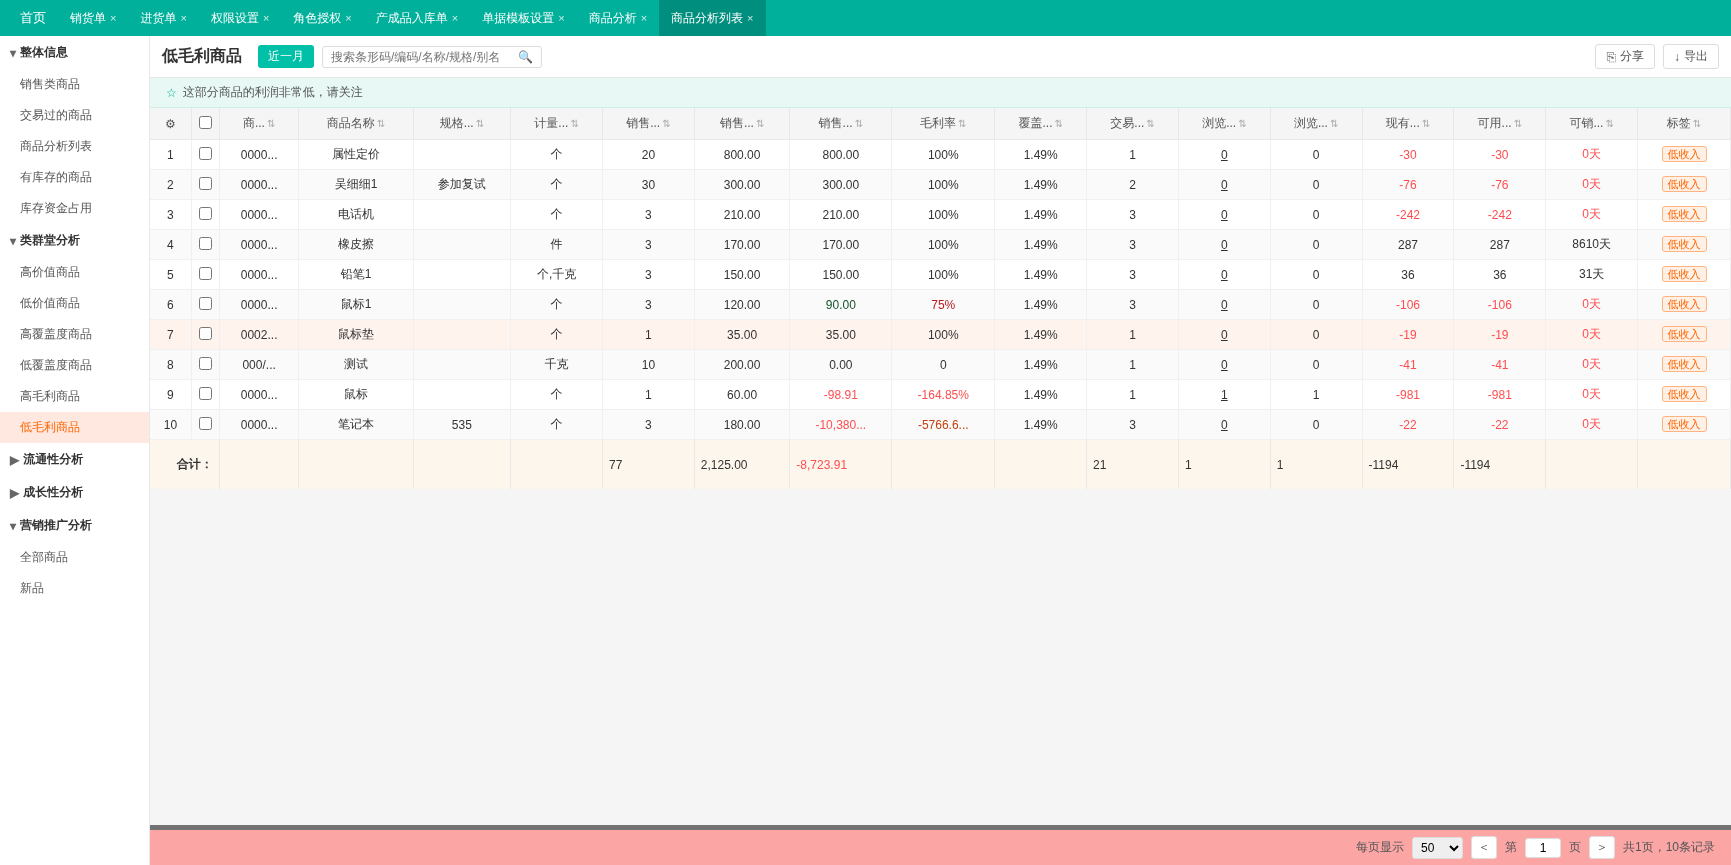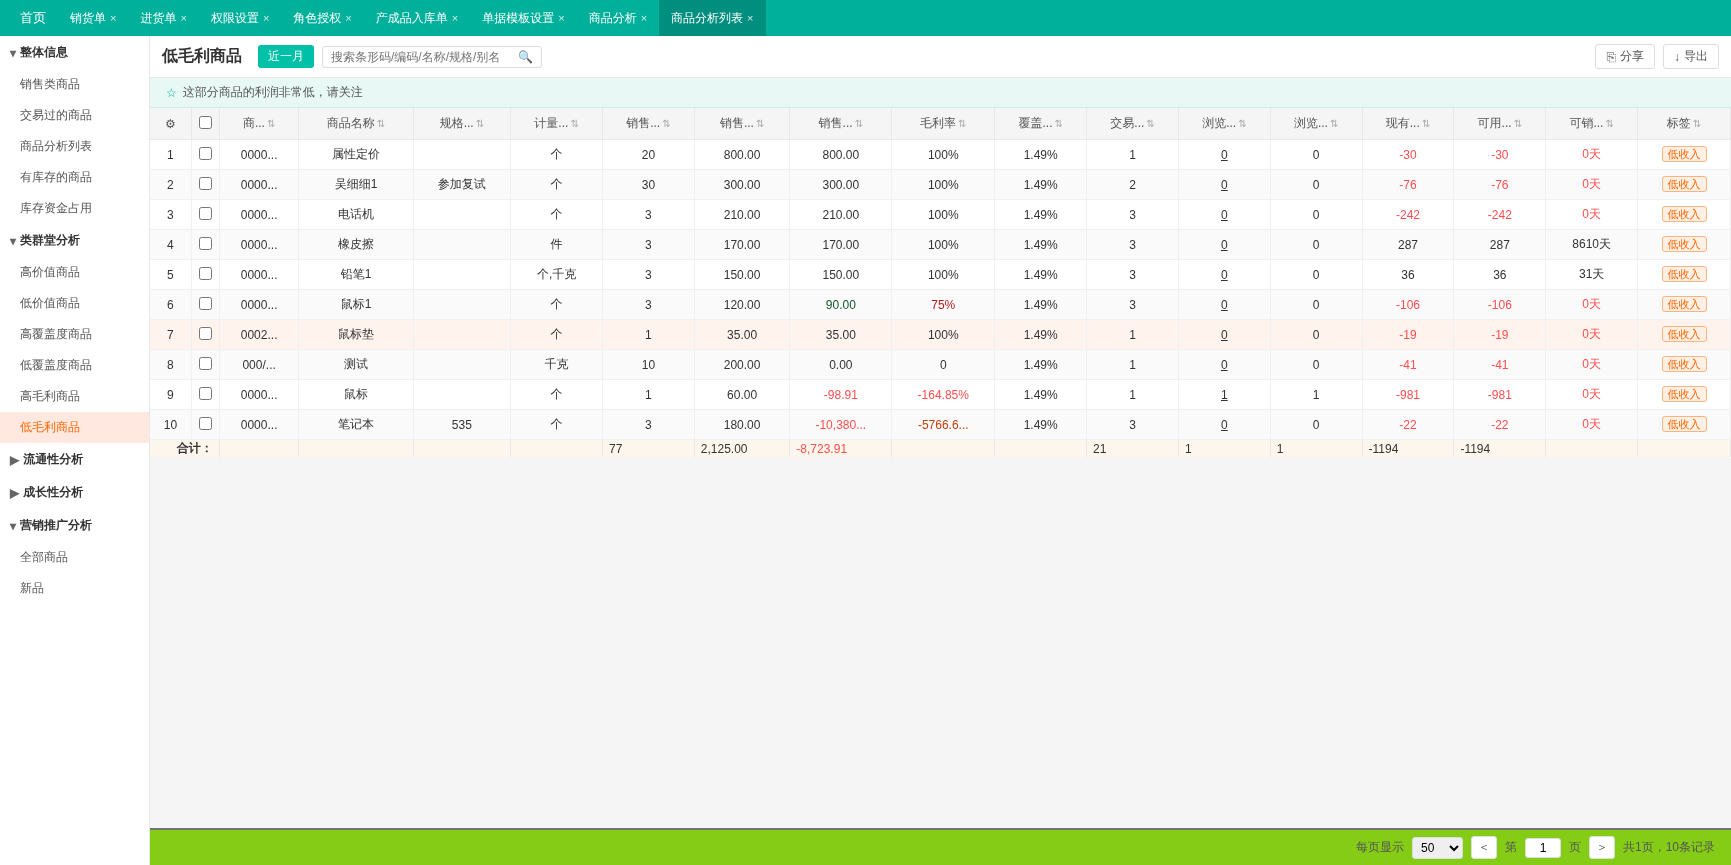--- a/index.html
+++ b/index.html
@@ -185,33 +185,33 @@
       padding: 1px 5px;
       font-size: 11px;
     }
     .underline-num {
       text-decoration: underline;
       color: #333;
       cursor: pointer;
     }
     .checkbox-cell { width: 28px; }
     .total-row td {
-      padding: 0 6px;
+      padding: 16px 6px;
       font-size: 12px;
       color: #333;
       border-right: 1px solid #e8e8e8;
       background: #fdf6ec;
       margin-left: 16px;
     }
     .total-label { font-weight: bold; text-align: right; }
 
     
     .bottom-bar {
-      background: #84cc16;
-      border-top: 2px solid #737373;
+      background: #fca5a5;
+      border-top: 5px solid #737373;
       padding: 6px 16px;
       display: flex;
       align-items: center;
       justify-content: flex-end;
       gap: 8px;
       font-size: 12px;
       color: #555;
     }
     .page-size-select {
       border: 1px solid #ddd;

